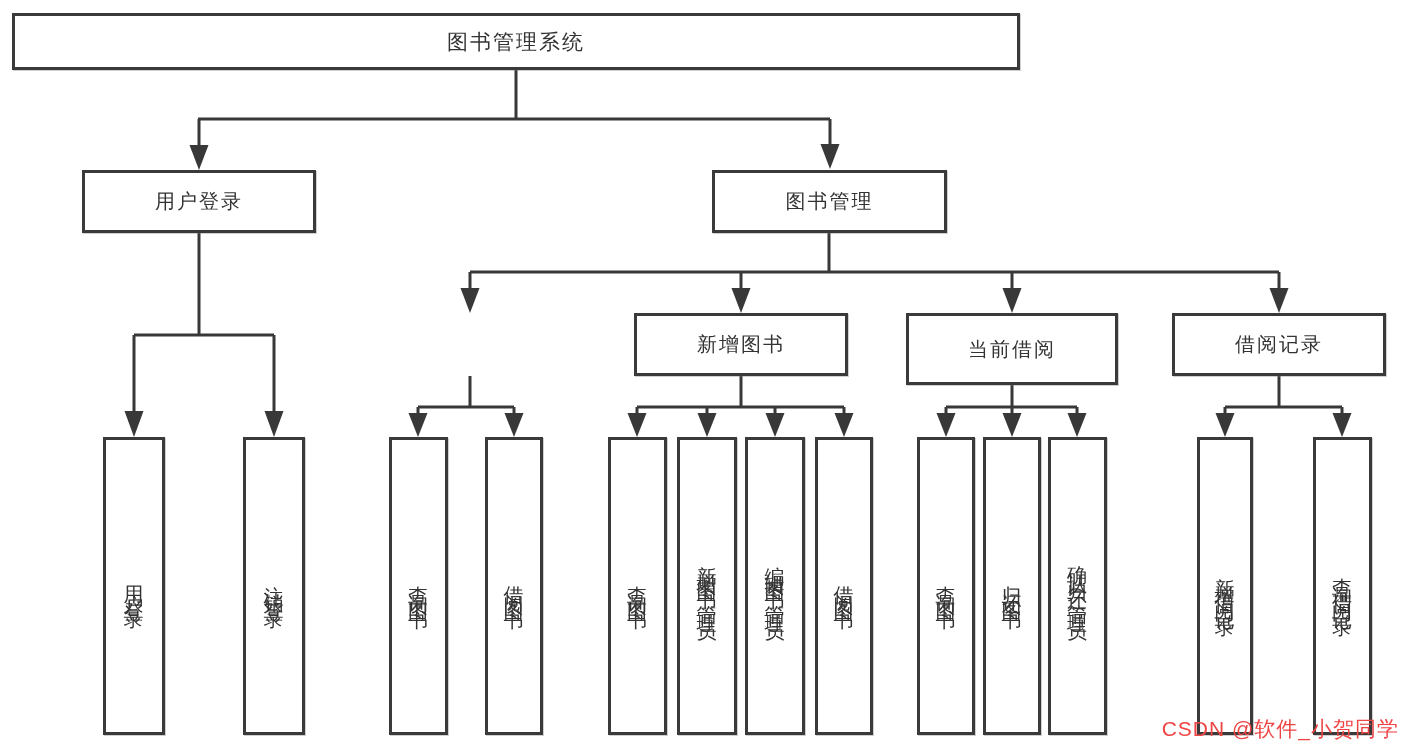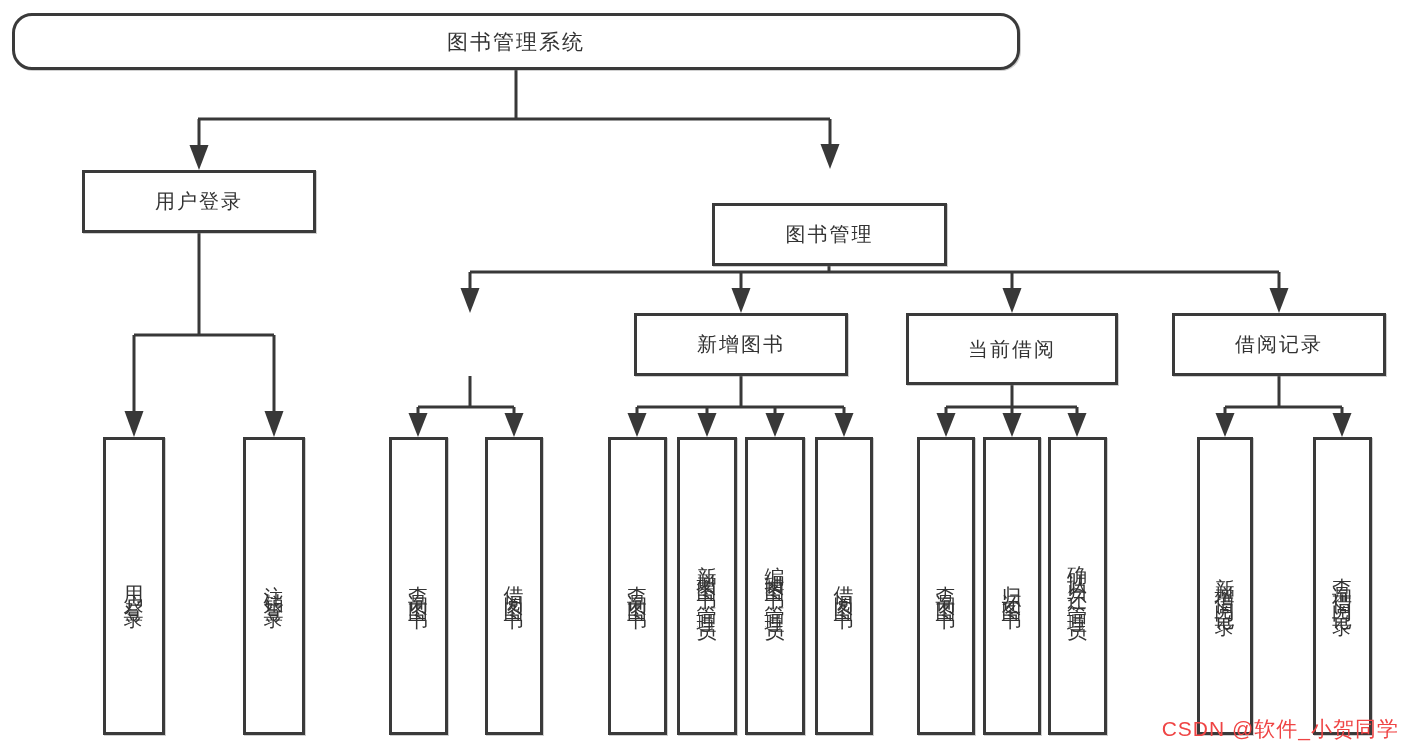--- a/index.html
+++ b/index.html
@@ -92,24 +92,24 @@
       <polygon points="765.5,413 784.5,413 775,437"></polygon>
       <polygon points="834.5,413 853.5,413 844,437"></polygon>
       <polygon points="936.5,413 955.5,413 946,437"></polygon>
       <polygon points="1002.5,413 1021.5,413 1012,437"></polygon>
       <polygon points="1067.5,413 1086.5,413 1077,437"></polygon>
       <polygon points="1215.5,413 1234.5,413 1225,437"></polygon>
       <polygon points="1332.5,413 1351.5,413 1342,437"></polygon>
     </g>
   </svg>
 
-  <div class="node root" style="left:12px; top:13px; width:1008px; height:57px;border-radius:20px;">图书管理系统</div>
+  <div class="node root" style="left:12px; top:13px; width:1008px; height:57px;">图书管理系统</div>
 
   <div class="node" style="left:82px; top:170px; width:234px; height:63px;">用户登录</div>
-  <div class="node" style="left:712px; top:170px; width:235px; height:63px;margin-top:33px;">图书管理</div>
+  <div class="node" style="left:712px; top:170px; width:235px; height:63px;">图书管理</div>
 
   <div class="node" style="left:634px; top:313px; width:214px; height:63px;">新增图书</div>
   <div class="node" style="left:906px; top:313px; width:212px; height:72px;">当前借阅</div>
   <div class="node" style="left:1172px; top:313px; width:214px; height:63px;">借阅记录</div>
 
   <div class="leaf" style="left:103px; width:62px;">
     <span>用户登录</span>
   </div>
   <div class="leaf" style="left:243px; width:62px;">
     <span>注销登录</span>

